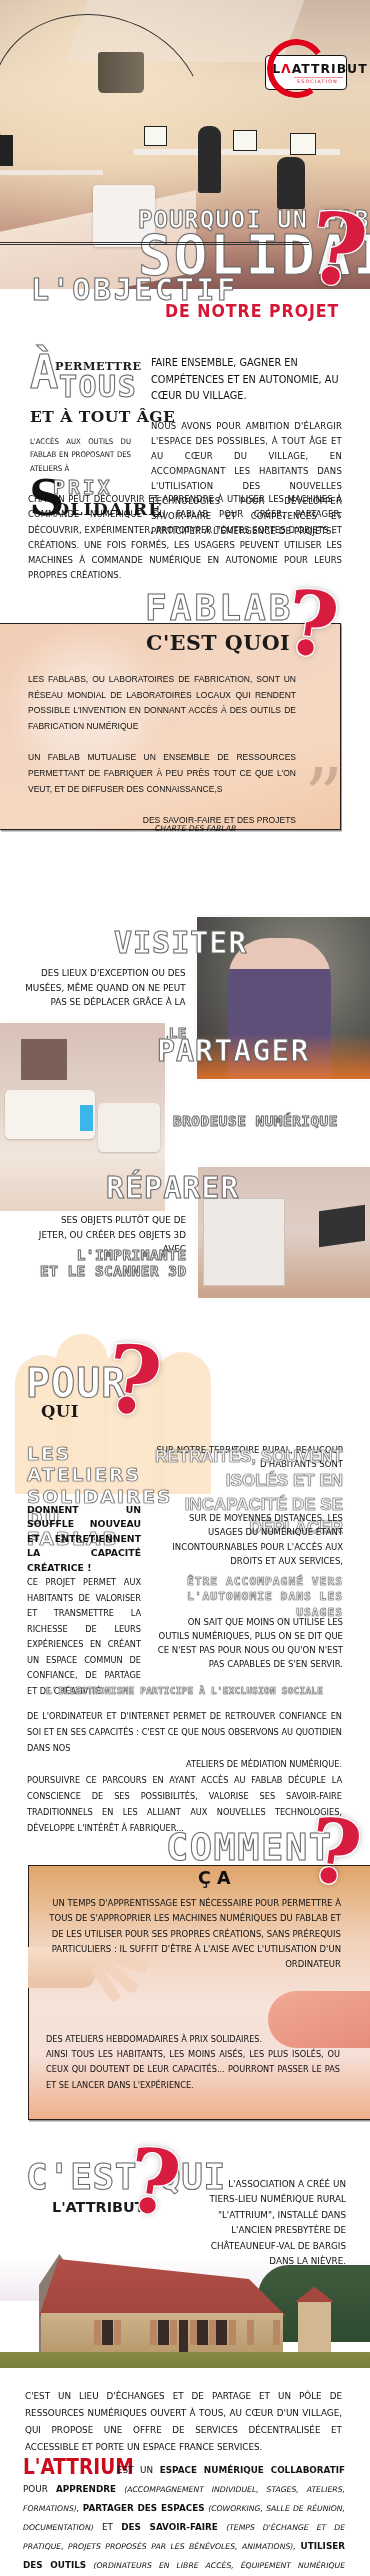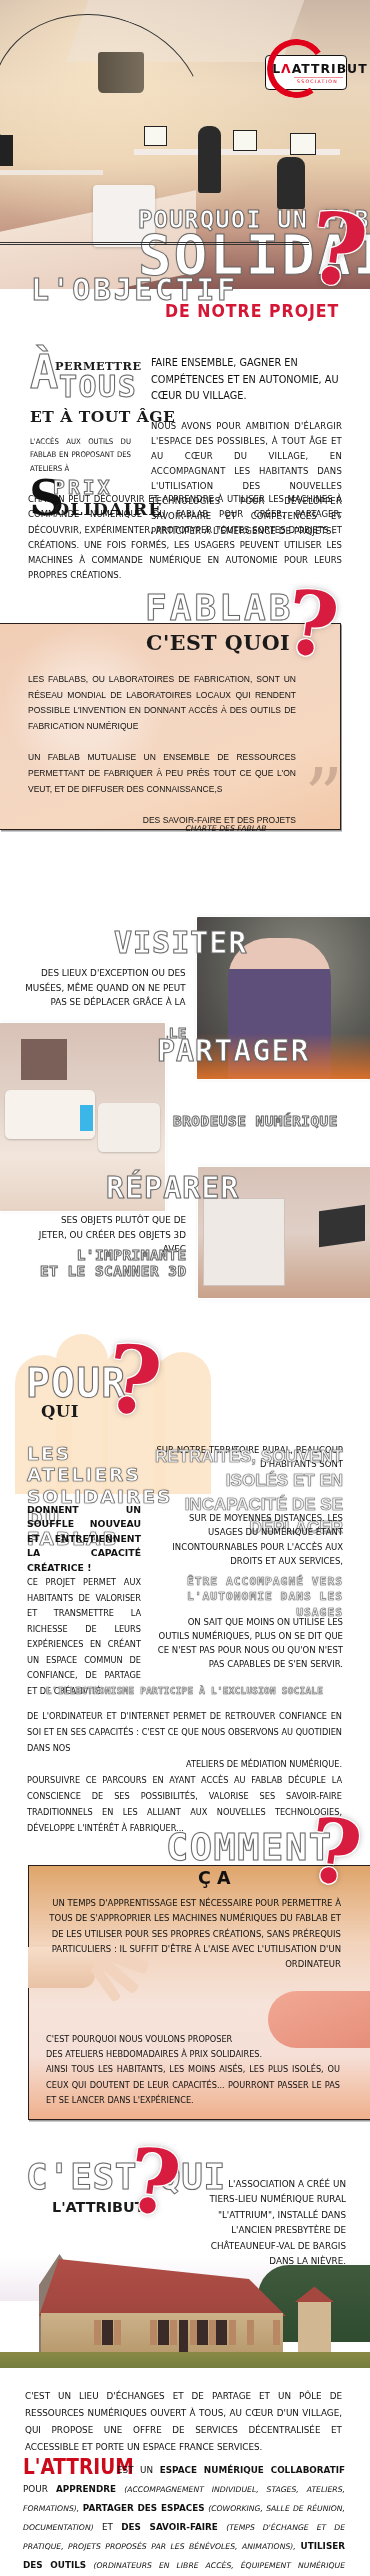--- a/index.html
+++ b/index.html
@@ -73,21 +73,21 @@
         radial-gradient(circle at 25% 40%, rgba(255,255,255,0.35) 0 36px, rgba(255,255,255,0) 82px),
         linear-gradient(160deg, #f1cdb4 0%, #f3d6c2 40%, #f6d8c0 70%, #f2c8a8 100%);
       border: 1.5px solid #2a1e1a; border-left: 0; box-shadow: 1px 1.5px 0 rgba(0,0,0,0.4); }
     .fablab-panel { left: 0; top: 623px; width: 341px; height: 207px; }
     .fablab-title { left: 145px; top: 587px; font-size: 36px; letter-spacing: 3.1px; }
     .fablab-sub { left: 146px; top: 631px; font-size: 20.6px; }
     .fablab-q { left: 286px; top: 580px; font-size: 88px; }
     .fablab-text { left: 28px; top: 672px; width: 268px; font-size: 8.5px; line-height: 1.85; text-align: justify; text-transform: uppercase; font-family: Liberation Sans, sans-serif; }
     .fablab-text p + p { margin-top: 15.5px; }
     .fablab-text .last { text-align: right; }
-    .fablab-cite { left: 155px; top: 824px; width: 142px; text-align: center; font-style: italic; font-size: 7.7px; text-transform: uppercase; font-family: "DejaVu Sans", sans-serif; }
+    .fablab-cite { left: 155px; top: 824px; width: 142px; text-align: left; font-style: italic; font-size: 7.7px; text-transform: uppercase; font-family: "DejaVu Sans", sans-serif; }
     .quote-mark { left: 304px; top: 752px; font-size: 77px; color: rgba(90,60,50,0.25); font-family: "DejaVu Serif", serif; }
 
     
     .photo { border-radius: 1px; box-shadow: 0 0 0 1.5px #fff, 0 0 3.1px rgba(0,0,0,0.25); overflow: hidden; }
     .vr-photo { left: 197px; top: 917px; width: 174px; height: 162px;
       background: radial-gradient(ellipse at 60% 30%, #8c8a80 0%, #5a5a55 55%, #3c3438 100%); }
     .vr-photo .person { position: absolute; left: 31px; top: 20.6px; width: 103px; height: 142px; background: linear-gradient(180deg,#e8c7b8 0 22%, #5d4e7a 22% 100%); border-radius: 41px 41px 5.2px 5.2px; }
     .vr-photo .glow { position: absolute; left: 0; bottom: 0; width: 100%; height: 46px; background: linear-gradient(0deg, rgba(240,120,40,0.85), rgba(240,120,40,0)); }
     .act-title { font-size: 30px; letter-spacing: 1px; white-space: nowrap; }
     .act-text { font-size: 8.8px; line-height: 1.65; text-transform: uppercase; font-family: "DejaVu Sans", sans-serif; }
@@ -310,21 +310,20 @@
     <div class="finger" style="left:57px;top:31px;width:41px;height:10.3px;transform:rotate(55deg);"></div>
   </div>
   <div class="abs hand-human">
     <div class="palm"></div>
   </div>
   <div class="abs grunge comment-title">COMMENT</div>
   <div class="abs comment-ca">ÇA</div>
   <div class="abs qmark comment-q">?</div>
   <div class="abs comment-text1">Un temps d'apprentissage est nécessaire pour permettre à tous de s'approprier les machines numériques du fablab et de les utiliser pour ses propres créations, sans prérequis particuliers : il suffit d'être à l'aise avec l'utilisation d'un ordinateur</div>
   <div class="abs comment-text2">
-    <div>C'est pourquoi nous voulons proposer</div>
     <div>des ateliers hebdomadaires à prix solidaires.</div>
     <span class="just">Ainsi tous les habitants, les moins aisés, les plus isolés, ou ceux qui doutent de leur capacités... pourront passer le pas et se lancer dans l'expérience.</span>
   </div>
 
   <div class="abs house">
     <div class="sky"></div>
     <div class="trees"></div>
     <div class="gable"></div>
     <div class="roof"></div>
     <div class="wall"></div>

